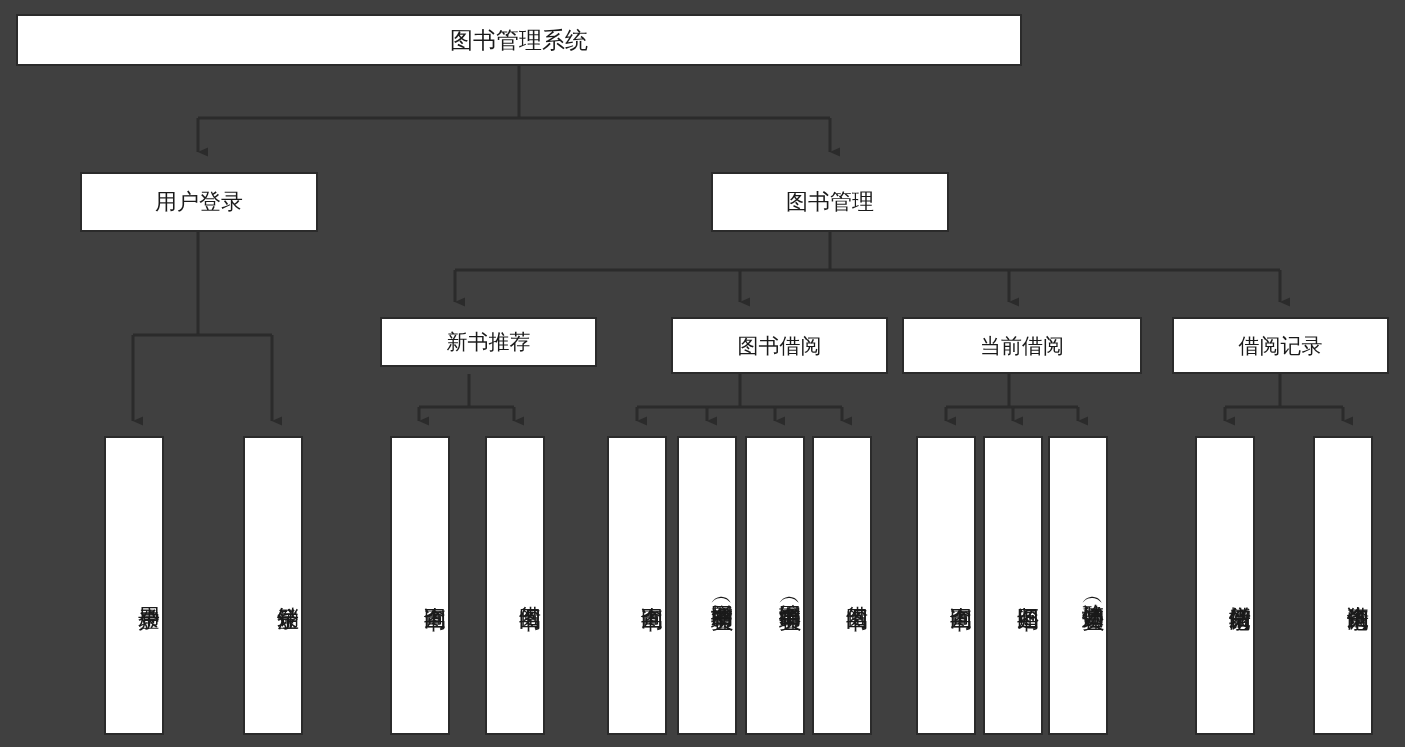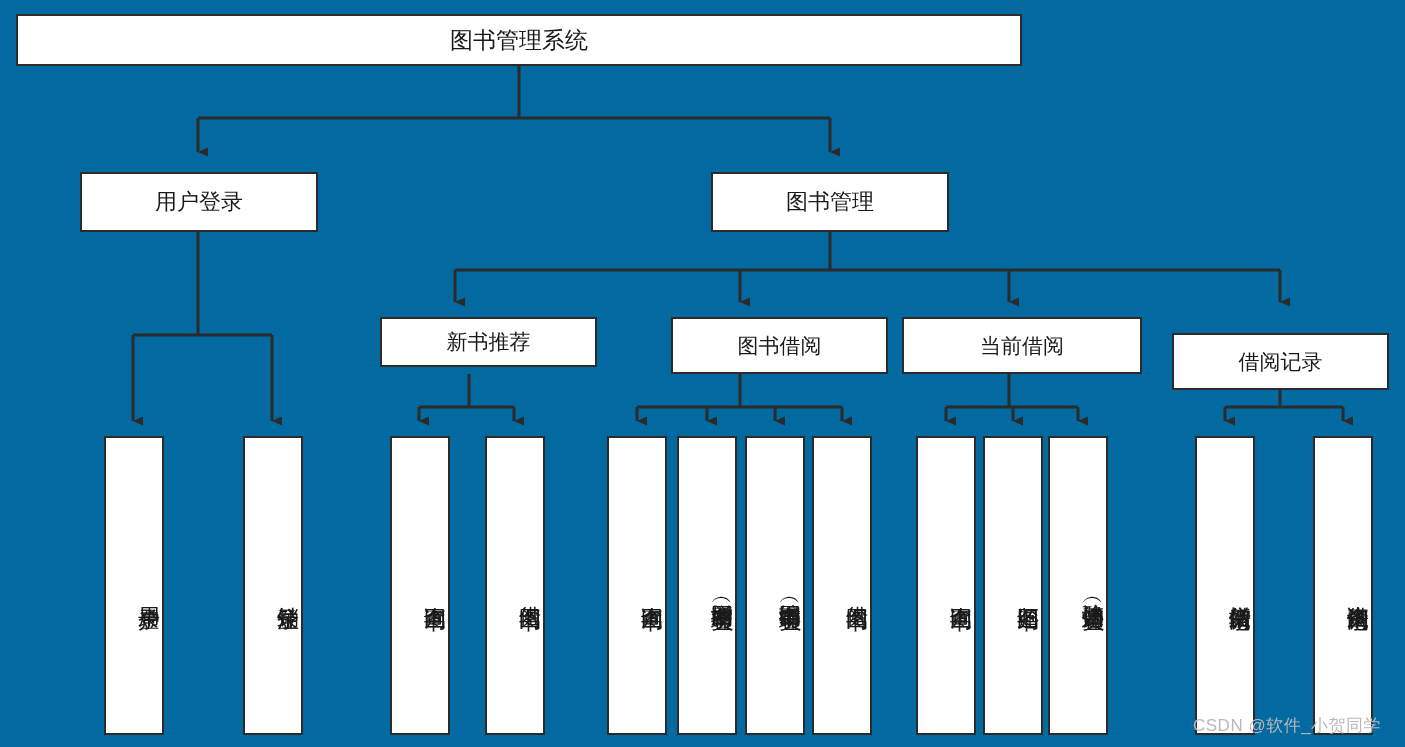--- a/index.html
+++ b/index.html
@@ -1,17 +1,17 @@
 <!DOCTYPE html>
 <html><head>
 <meta charset="utf-8">
 <style>
   html,body{margin:0;padding:0;background:#ffffff;}
   body{width:1405px;height:747px;font-family:"Liberation Sans","DejaVu Sans",sans-serif;overflow:hidden;}
-  #stage{position:relative;width:1405px;height:747px;background:#0369a1;}
+  #stage{position:relative;width:1405px;height:747px;background:#404040;}
   svg.wires{position:absolute;left:0;top:0;width:1405px;height:747px;pointer-events:none;}
 
   .node{position:absolute;box-sizing:border-box;background:#ffffff;
         border:2.5px solid #2b2b2b;display:flex;align-items:center;justify-content:center;
         color:#1a1a1a;z-index:2;}
   .node.root{font-size:23px;}
   .node.lvl2{font-size:22px;}
   .node.lvl3{font-size:21px;}
 
   .node.leaf{writing-mode:vertical-rl;text-orientation:upright;
@@ -90,21 +90,21 @@
 
   <div class="node lvl3" style="left:361px;top:317px;width:217px;height:50px;margin-left:19px;">
     <span class="lbl">新书推荐</span>
   </div>
   <div class="node lvl3" style="left:632px;top:317px;width:217px;height:57px;margin-left:39px;">
     <span class="lbl">图书借阅</span>
   </div>
   <div class="node lvl3" style="left:902px;top:317px;width:240px;height:57px;">
     <span class="lbl">当前借阅</span>
   </div>
-  <div class="node lvl3" style="left:1172px;top:317px;width:217px;height:57px;margin-top:16px;">
+  <div class="node lvl3" style="left:1172px;top:317px;width:217px;height:57px;">
     <span class="lbl">借阅记录</span>
   </div>
 
   <div class="node leaf" style="left:104px;top:436px;width:60px;height:299px;">
     <span class="lbl">用户登录</span>
   </div>
   <div class="node leaf" style="left:243px;top:436px;width:60px;height:299px;">
     <span class="lbl">注销登录</span>
   </div>
 
@@ -138,15 +138,14 @@
     <span class="lbl">确认归还（管理员）</span>
   </div>
 
   <div class="node leaf" style="left:1195px;top:436px;width:60px;height:299px;">
     <span class="lbl">新增借阅记录</span>
   </div>
   <div class="node leaf" style="left:1313px;top:436px;width:60px;height:299px;">
     <span class="lbl">查询借阅记录</span>
   </div>
 
-  <div class="watermark">CSDN @软件_小贺同学</div>
 
 </div>
 
 </body></html>

